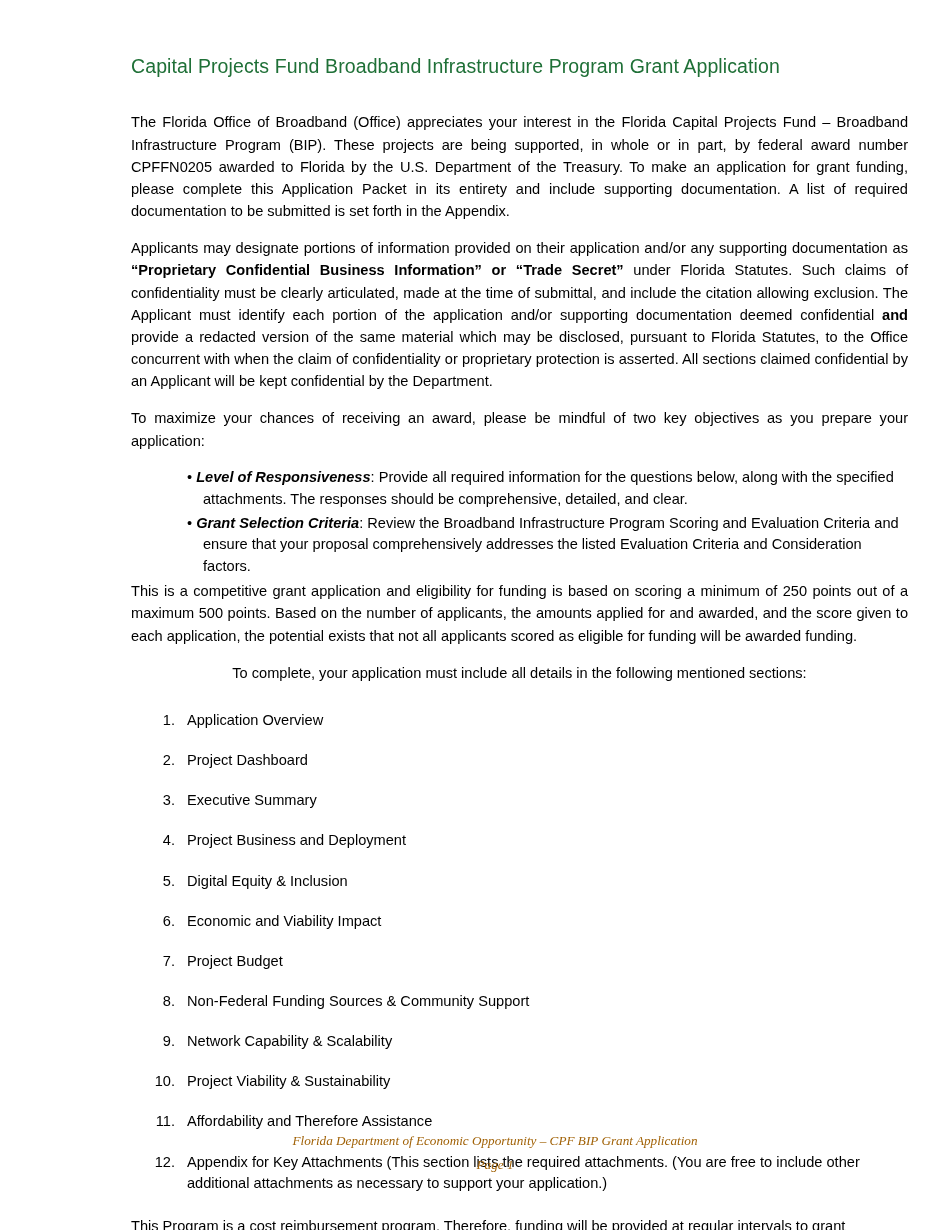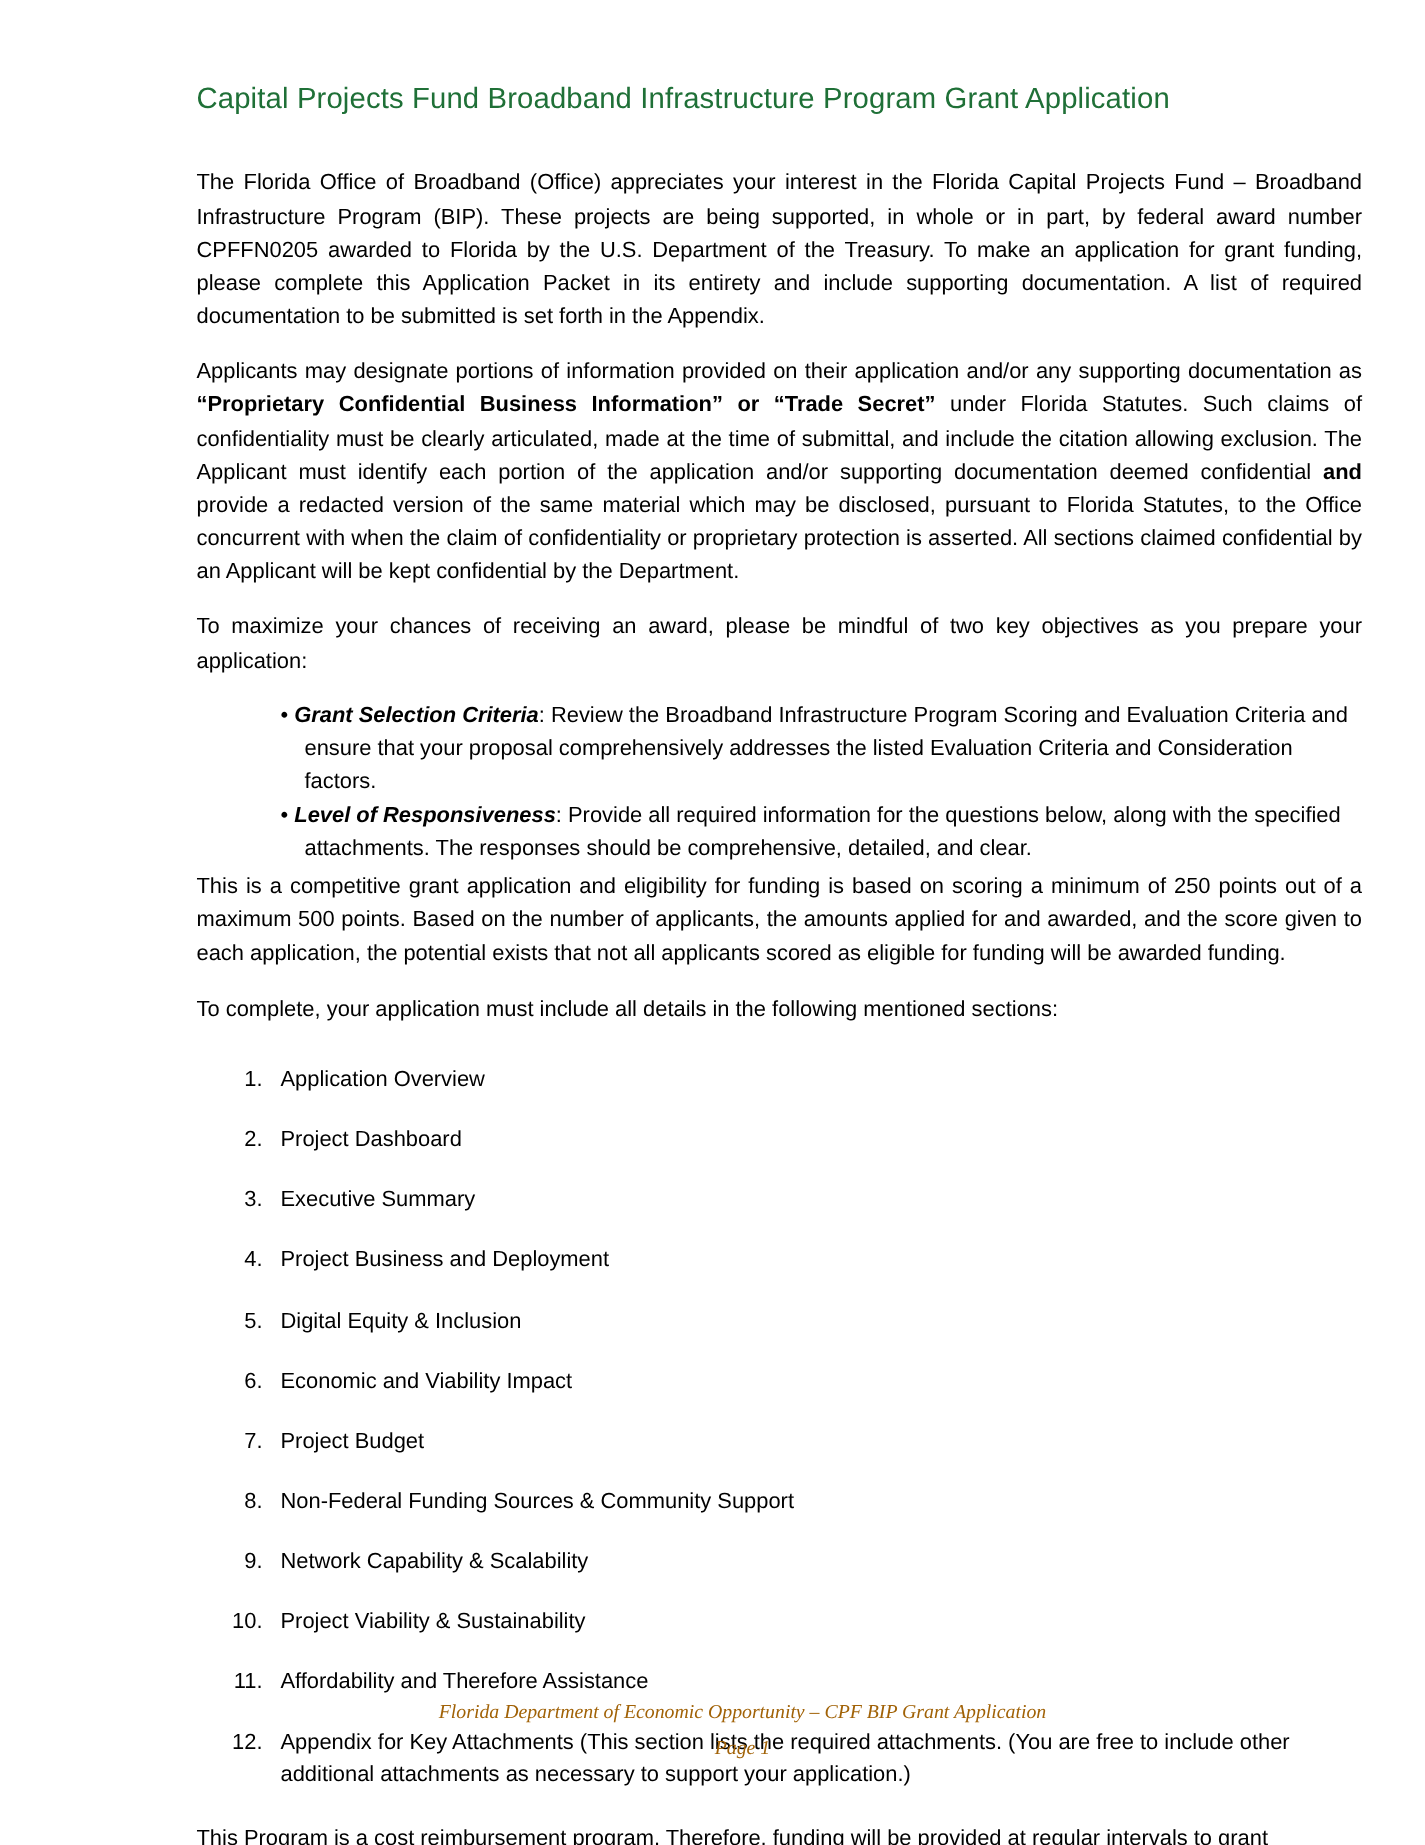--- a/index.html
+++ b/index.html
@@ -40,21 +40,21 @@
   }
 
   p.body-para {
     font-size: 14.6px;
     line-height: 1.52;
     margin: 0 0 15px 0;
     text-align: justify;
     text-justify: inter-word;
   }
   p.body-para.left {
-    text-align: left;
+    text-align: center;
   }
 
   .b { font-weight: bold; }
   .bi { font-weight: bold; font-style: italic; }
   .bu { font-weight: bold; }
 
   .objectives {
     margin: 0 0 0 0;
     padding: 0;
     list-style: none;
@@ -138,22 +138,22 @@
 
     <h1 class="doc-title">Capital Projects Fund Broadband Infrastructure Program Grant Application</h1>
 
     <p class="body-para">The Florida Office of Broadband (Office) appreciates your interest in the Florida Capital Projects Fund – Broadband Infrastructure Program (BIP). These projects are being supported, in whole or in part, by federal award number CPFFN0205 awarded to Florida by the U.S. Department of the Treasury. To make an application for grant funding, please complete this Application Packet in its entirety and include supporting documentation. A list of required documentation to be submitted is set forth in the Appendix.</p>
 
     <p class="body-para"><span>Applicants may designate portions of information provided on their application and/or any supporting documentation as </span><span class="b">“Proprietary Confidential Business Information” or “Trade Secret”</span><span> under Florida Statutes. Such claims of confidentiality must be clearly articulated, made at the time of submittal, and include the citation allowing exclusion. The Applicant must identify each portion of the application and/or supporting documentation deemed confidential </span><span class="bu">and</span><span> provide a redacted version of the same material which may be disclosed, pursuant to Florida Statutes, to the Office concurrent with when the claim of confidentiality or proprietary protection is asserted. All sections claimed confidential by an Applicant will be kept confidential by the Department.</span></p>
 
     <p class="body-para">To maximize your chances of receiving an award, please be mindful of two key objectives as you prepare your application:</p>
 
     <ul class="objectives">
+      <li><span class="bullet-mark">• </span><span class="bi">Level of Responsiveness</span><span>: Provide all required information for the questions below, along with the specified attachments. The responses should be comprehensive, detailed, and clear.</span></li>
       <li><span class="bullet-mark">• </span><span class="bi">Grant Selection Criteria</span><span>: Review the Broadband Infrastructure Program Scoring and Evaluation Criteria and ensure that your proposal comprehensively addresses the listed Evaluation Criteria and Consideration factors.</span></li>
-      <li><span class="bullet-mark">• </span><span class="bi">Level of Responsiveness</span><span>: Provide all required information for the questions below, along with the specified attachments. The responses should be comprehensive, detailed, and clear.</span></li>
     </ul>
 
     <p class="body-para para-after-bullets">This is a competitive grant application and eligibility for funding is based on scoring a minimum of 250 points out of a maximum 500 points.  Based on the number of applicants, the amounts applied for and awarded, and the score given to each application, the potential exists that not all applicants scored as eligible for funding will be awarded funding.</p>
 
     <p class="body-para left">To complete, your application must include all details in the following mentioned sections:</p>
 
     <ol class="sections-list">
       <li>
           <span class="num">1.</span>
           <span class="item-text">Application Overview</span>

